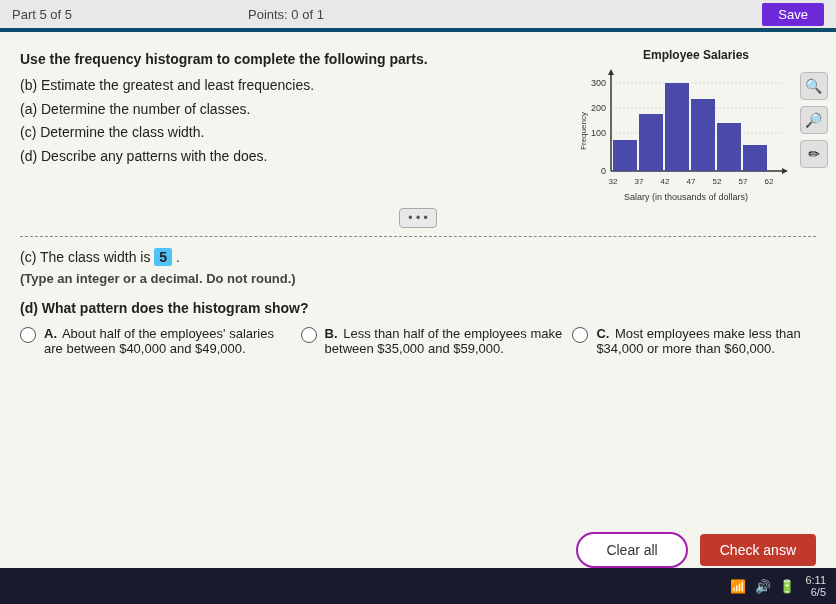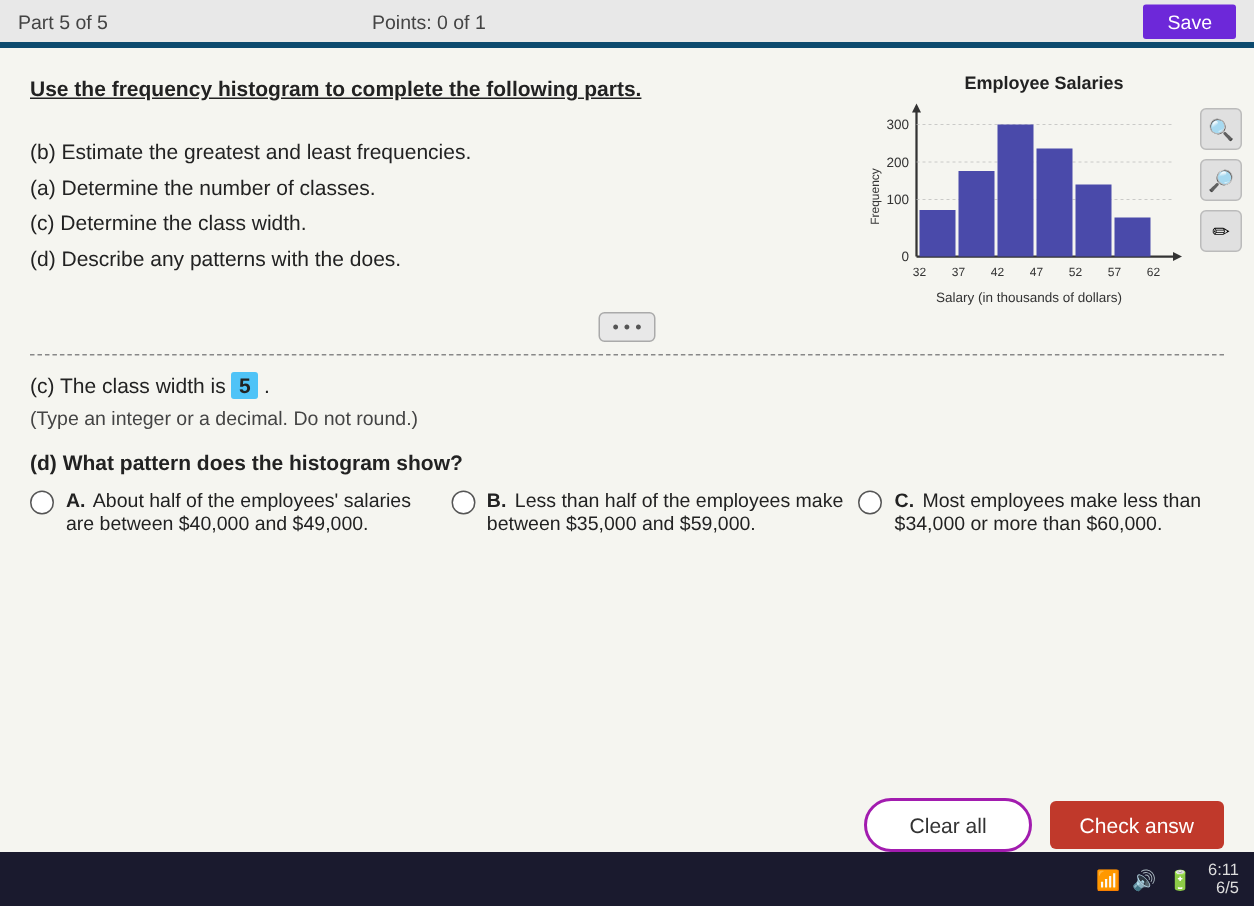--- a/index.html
+++ b/index.html
@@ -57,22 +57,21 @@
 
     .question-text {
       flex: 1;
       font-size: 14px;
       color: #222;
       line-height: 1.7;
     }
 
     .question-text .main-q {
       font-weight: bold;
-      margin-bottom: 18px;
-      text-decoration: underline;
+      margin-bottom: 2px;
     }
 
     
     .chart-container {
       width: 240px;
       flex-shrink: 0;
     }
 
     .chart-title {
       text-align: center;
@@ -147,20 +146,21 @@
       background: #4fc3f7;
       color: #222;
       padding: 1px 5px;
       border-radius: 2px;
       font-weight: bold;
     }
     .part-c-sub {
       font-size: 13px;
       color: #444;
       margin-bottom: 14px;
+      font-weight: bold;
     }
 
     .part-d {
       font-size: 14px;
       font-weight: bold;
       color: #222;
       margin-bottom: 10px;
     }
 
     

